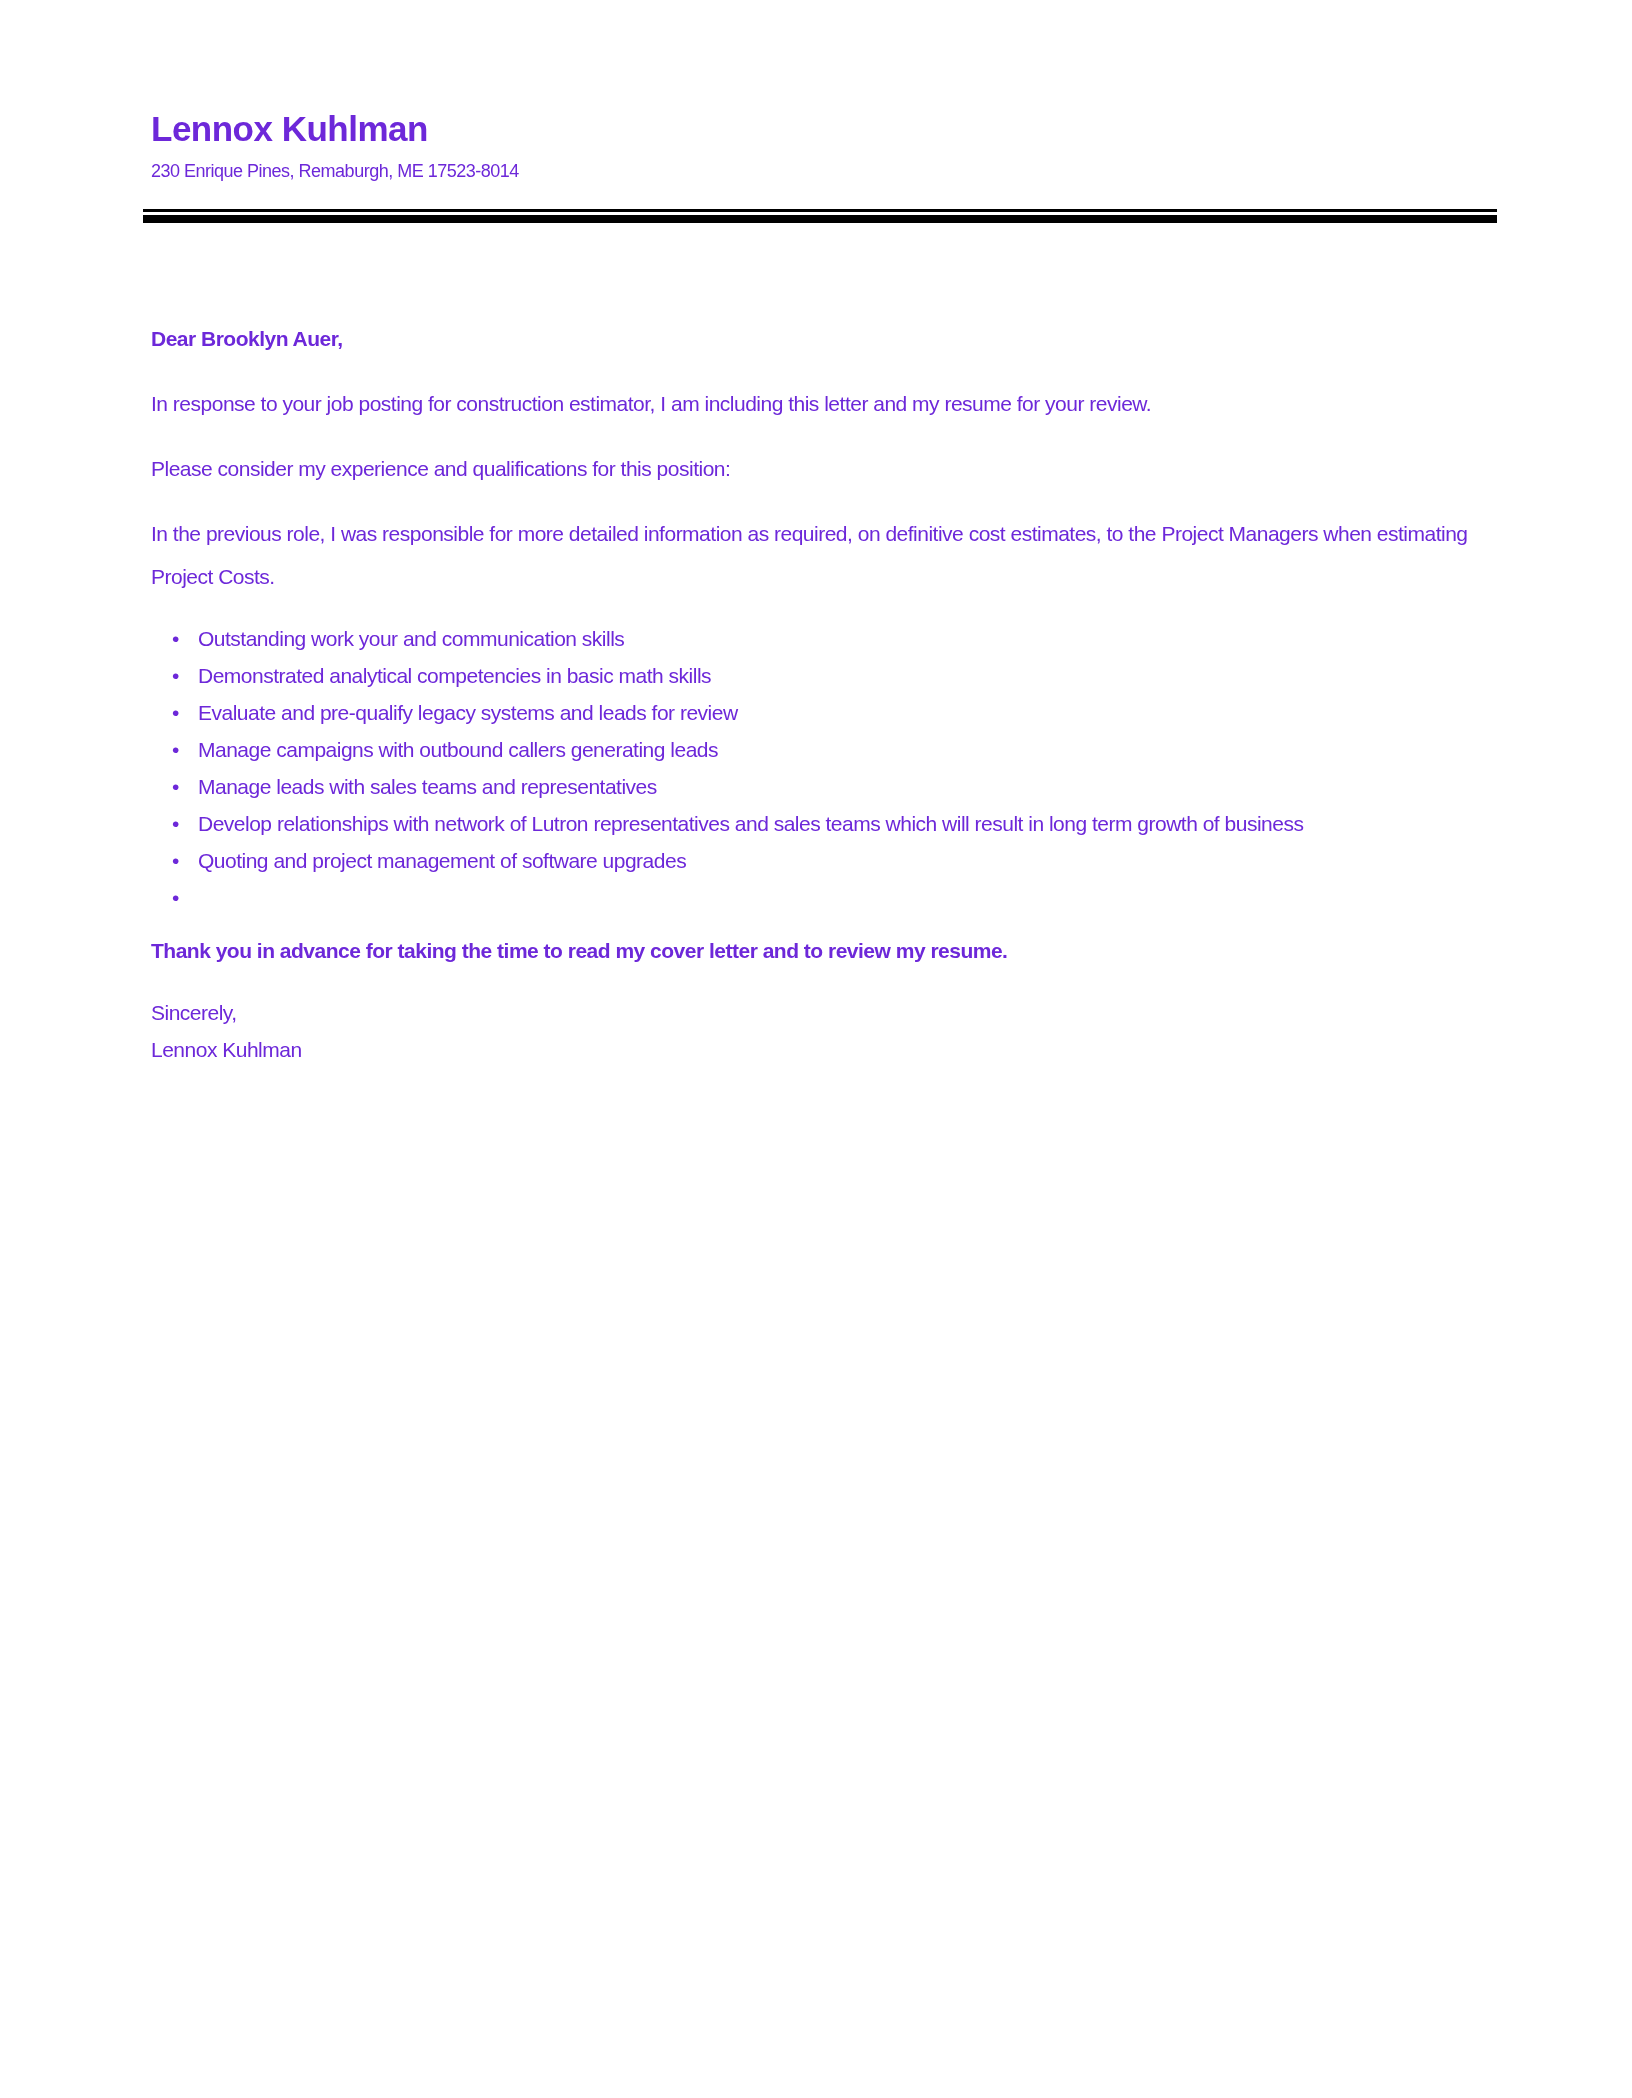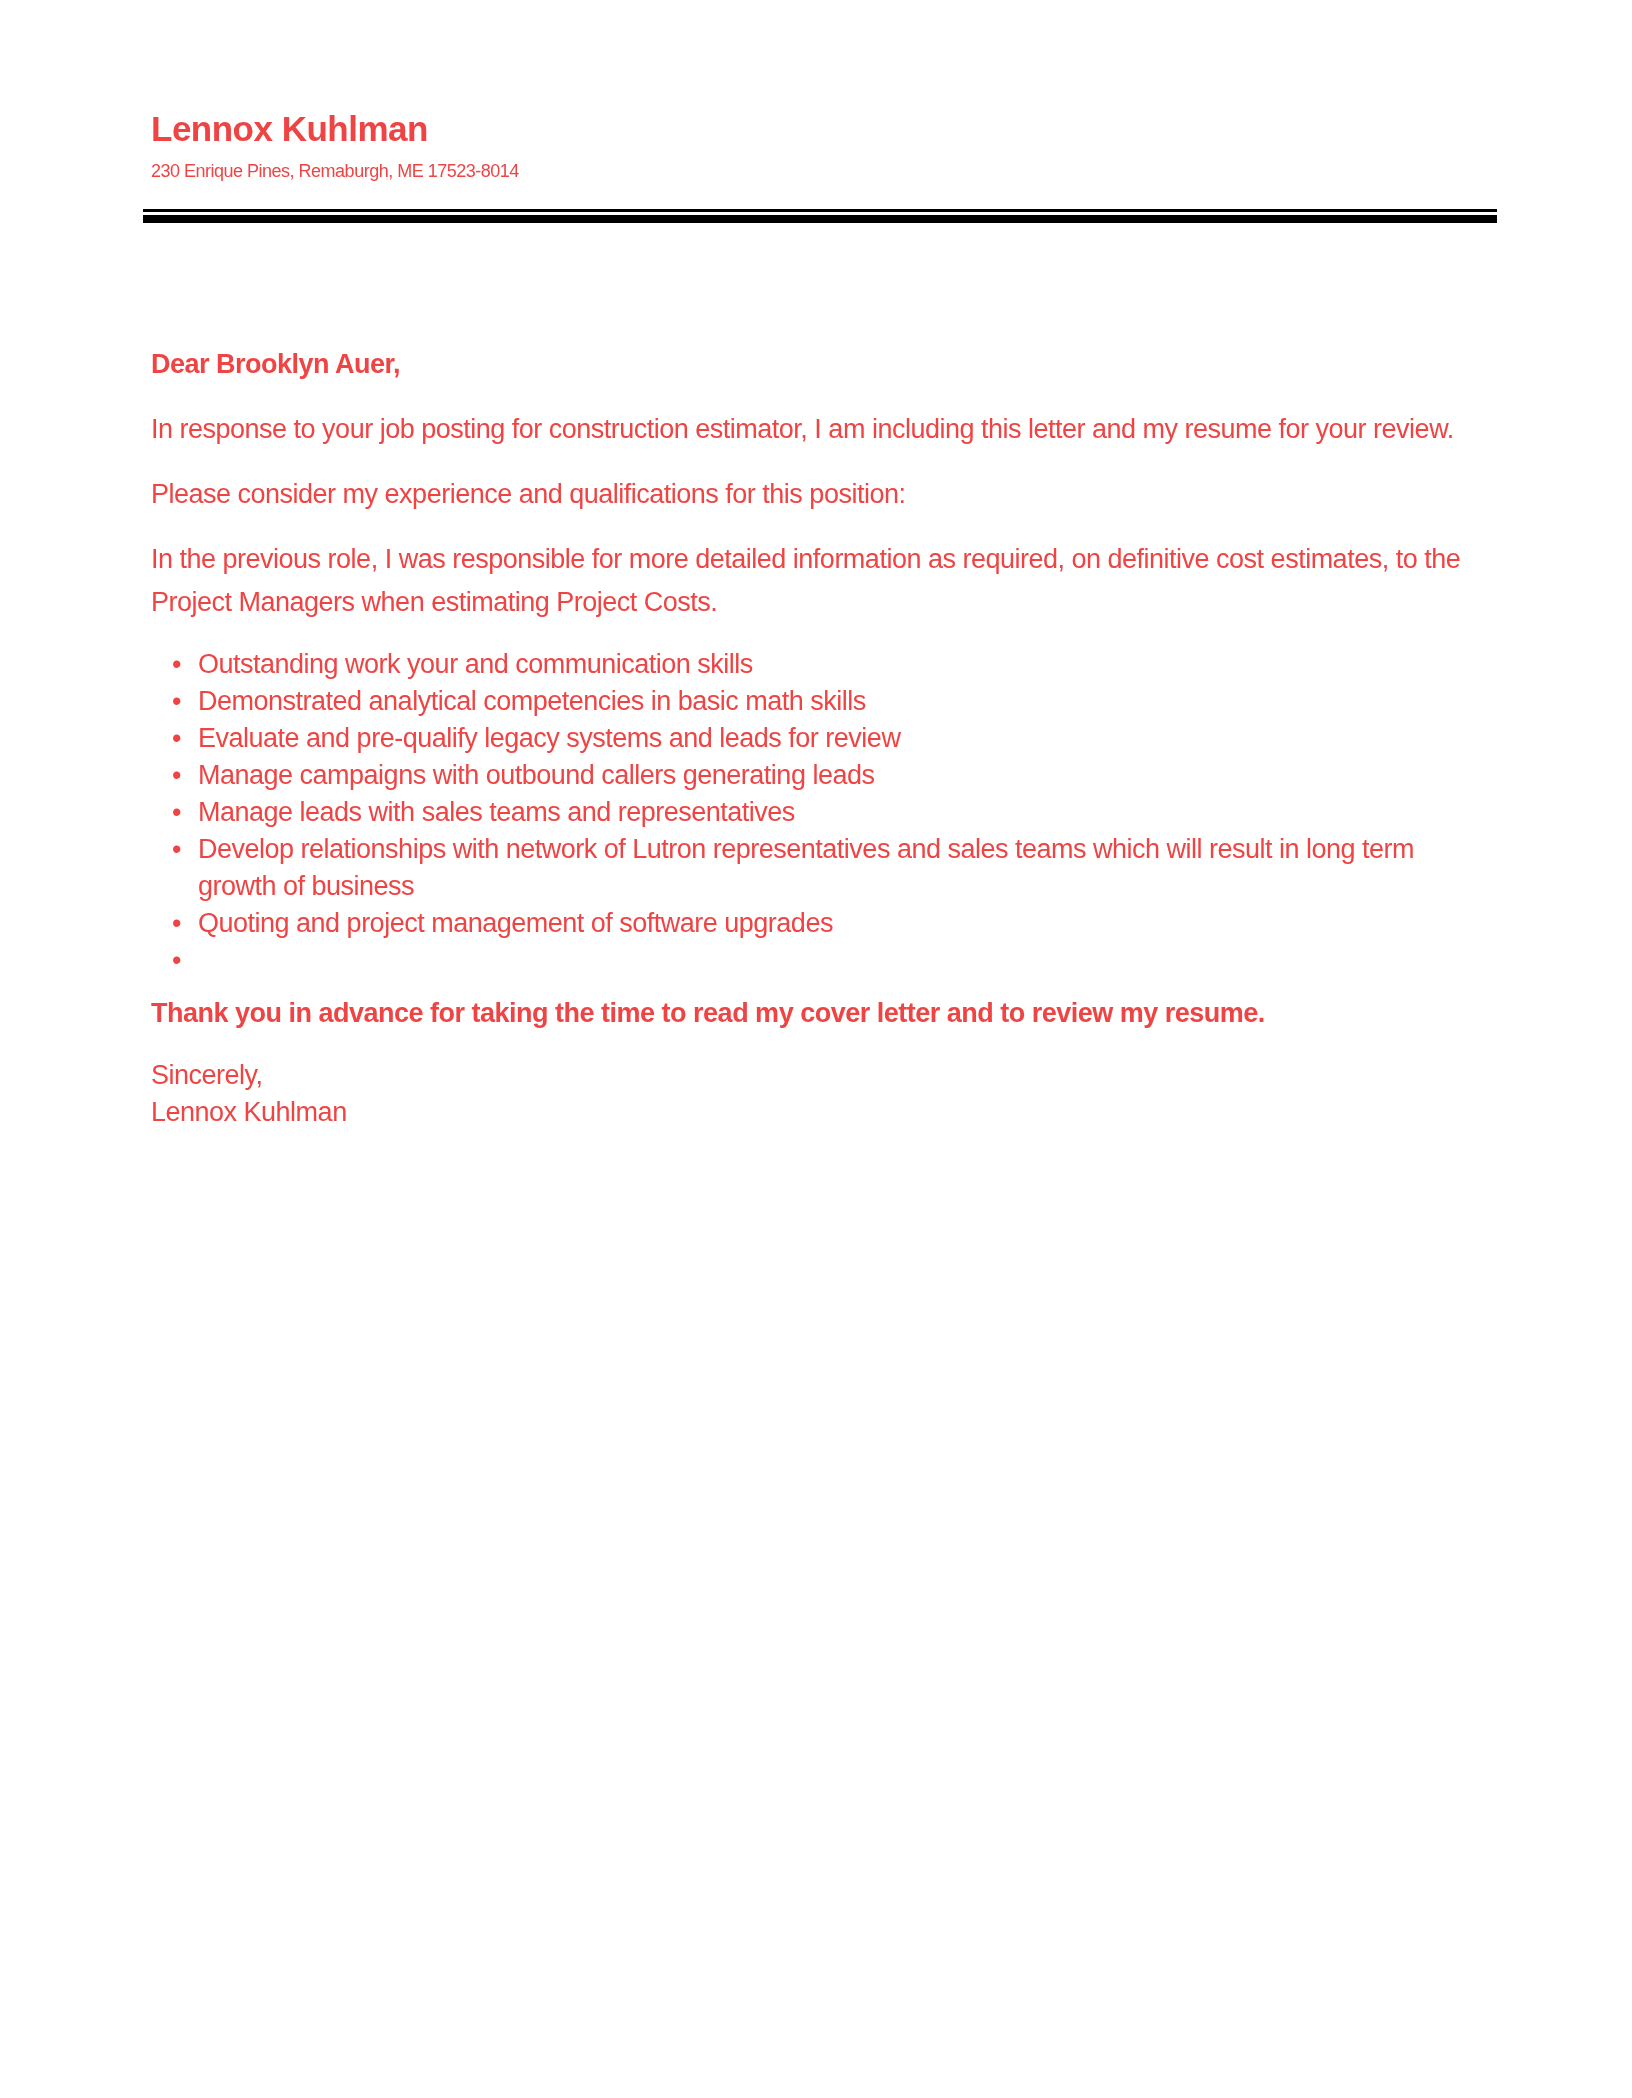--- a/index.html
+++ b/index.html
@@ -5,21 +5,21 @@
   html, body {
     margin: 0;
     padding: 0;
     background: #ffffff;
   }
   .page {
     position: relative;
     width: 1632px;
     height: 2098px;
     background: #ffffff;
-    color: #ef4444;
+    color: #6d28d9;
     font-family: "Liberation Sans", "DejaVu Sans", sans-serif;
     letter-spacing: -0.5px;
     box-sizing: border-box;
     padding: 108px 143px 0 151px;
     overflow: hidden;
   }
   .header { margin: 0; }
   .applicant-name {
     font-size: 35px;
     font-weight: bold;
@@ -33,22 +33,22 @@
   }
   .header-divider {
     margin: 16px -8px 0 -8px;
     border: 0;
     border-top: 3px solid #000000;
     border-bottom: 8px solid #000000;
     height: 3px;
     background: transparent;
   }
   .letter-body {
-    margin-top: 120px;
-    font-size: 27px;
+    margin-top: 94px;
+    font-size: 21px;
   }
   .para {
     line-height: 43px;
     margin: 0 0 22px 0;
   }
   .bold { font-weight: bold; }
   .bullet-list {
     list-style: none;
     margin: 10px 0 0 0;
     padding: 0 0 0 47px;

